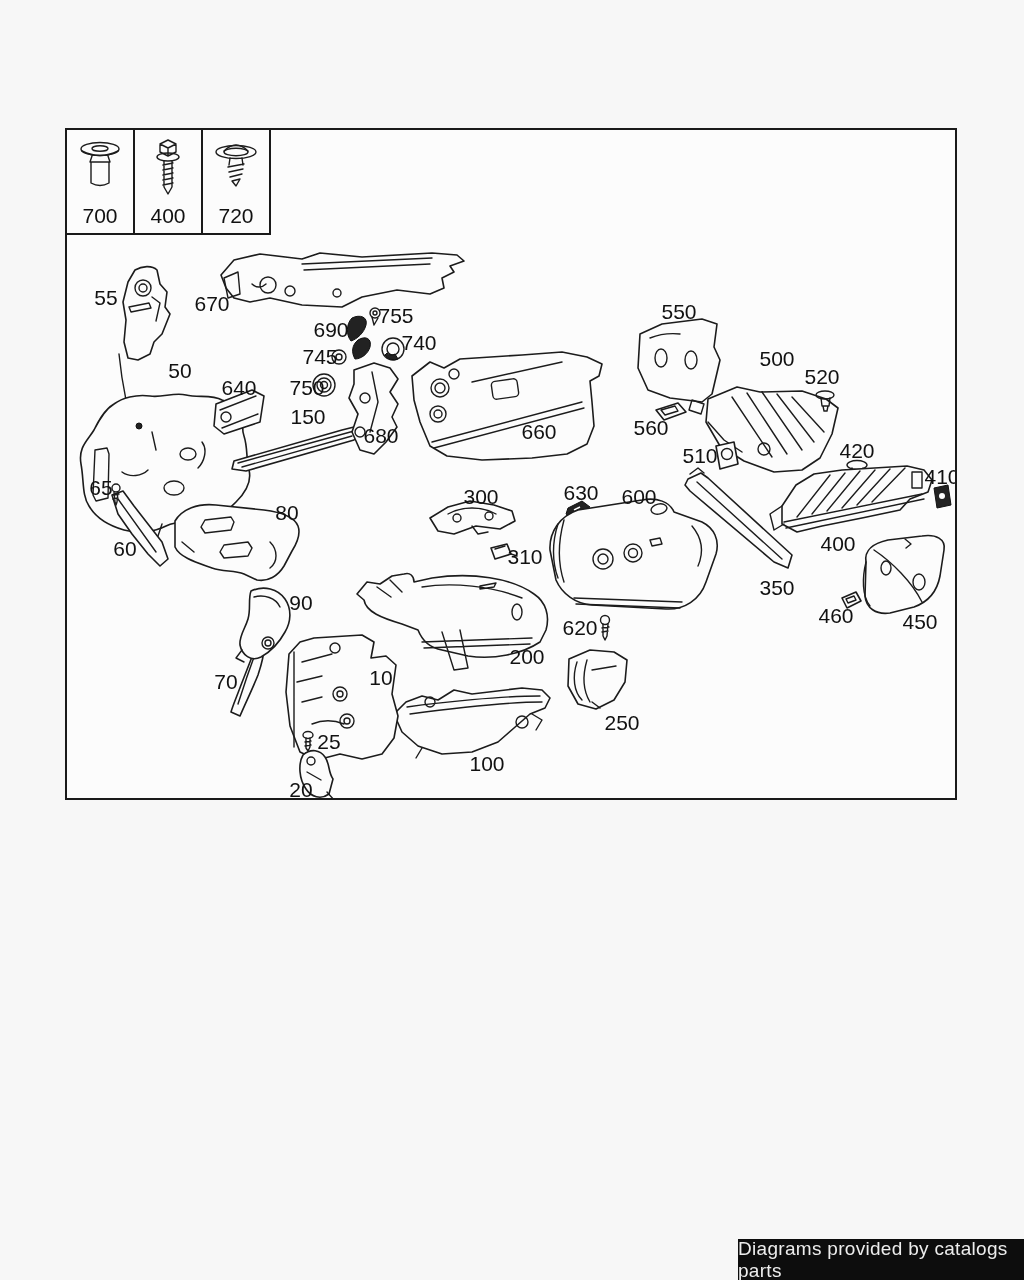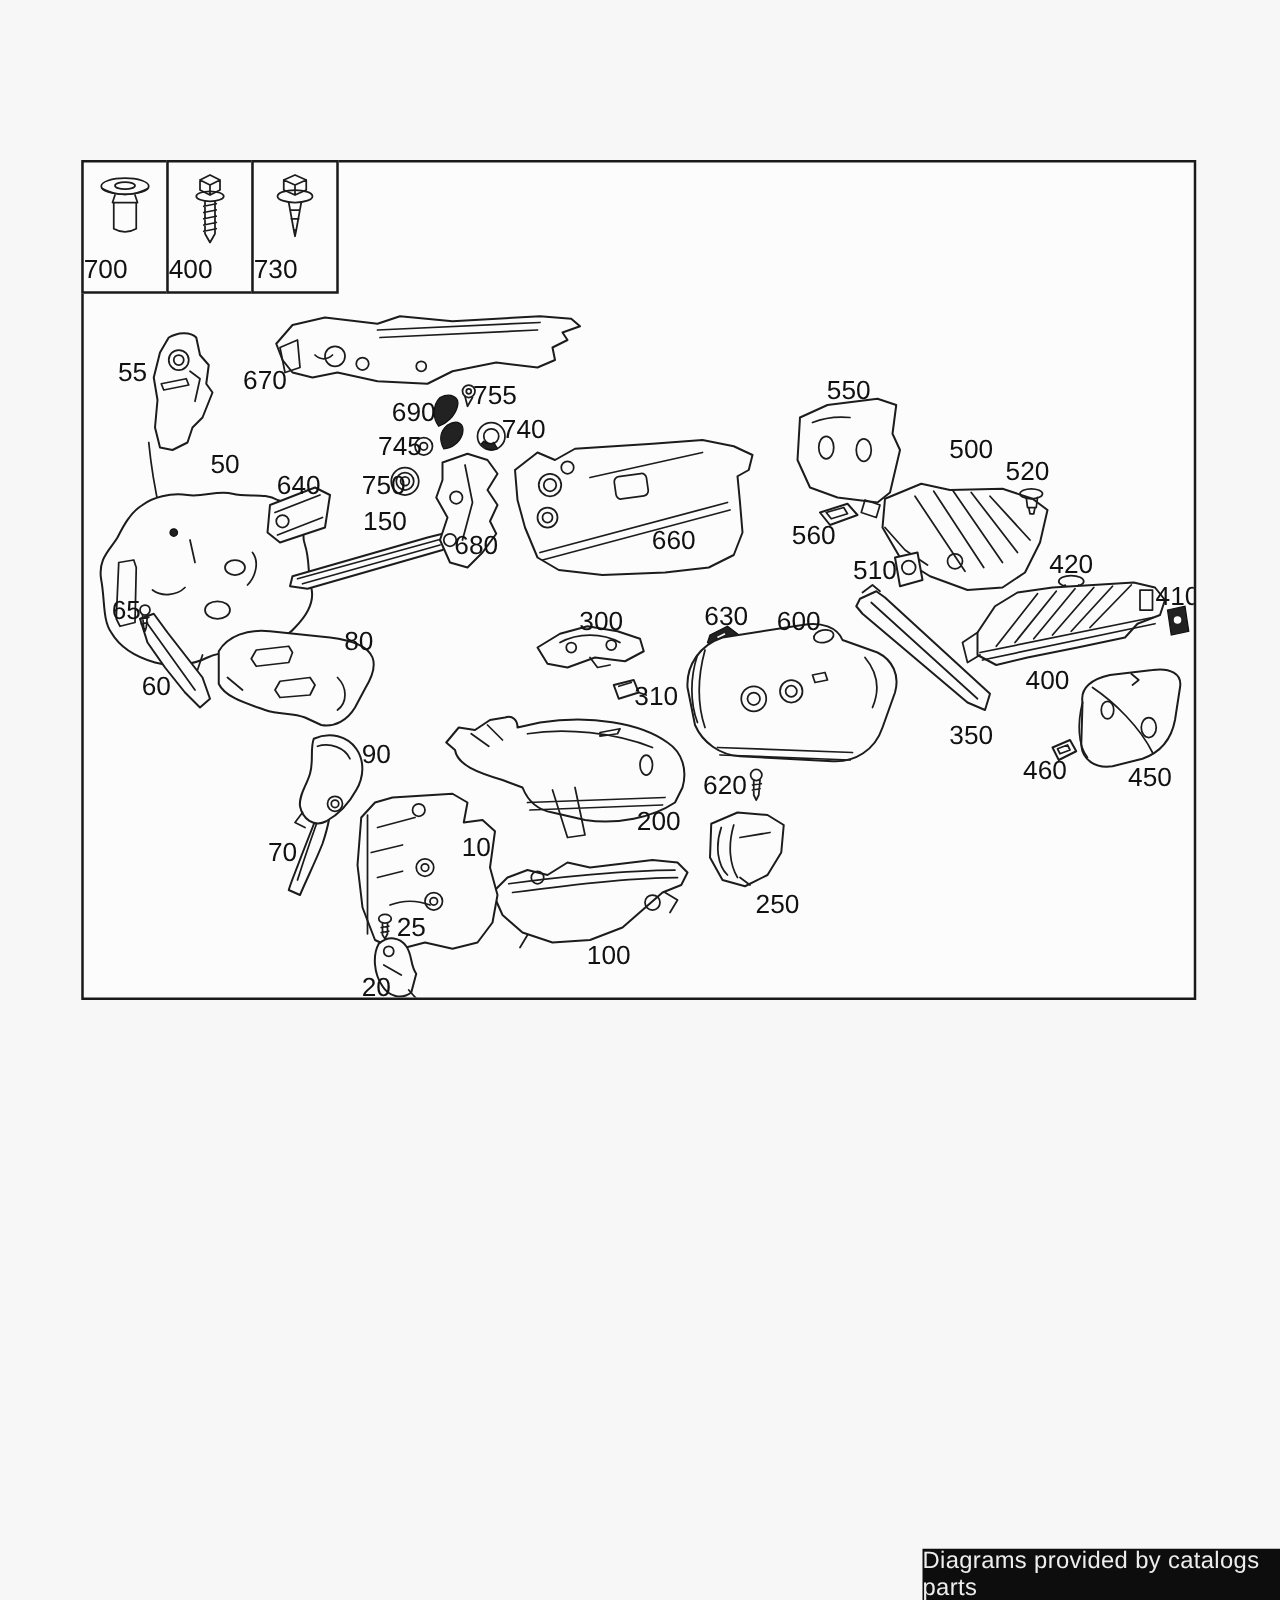--- a/index.html
+++ b/index.html
@@ -12,21 +12,21 @@
   .panel{
     position:absolute;left:65px;top:128px;width:892px;height:672px;
     background:#fcfcfc;border:2px solid #1a1a1a;box-sizing:border-box;
   }
   .legend{
     position:absolute;left:-2px;top:-2px;display:flex;
   }
   .legend-cell{
     width:70px;height:107px;border:2px solid #1a1a1a;box-sizing:border-box;
     margin-left:-2px;background:#fcfcfc;
-    display:flex;flex-direction:column;justify-content:flex-end;
+    display:flex;flex-direction:column;align-items:center;justify-content:flex-end;
     padding-bottom:6px;
   }
   .legend-cell:first-child{margin-left:0;}
   .legend-cell .fastener{flex:1;display:flex;align-items:center;justify-content:center;}
   .legend-label{font-size:21px;line-height:22px;color:#111;}
   svg .ln{fill:none;stroke:#1c1c1c;stroke-width:1.4;stroke-linejoin:round;stroke-linecap:round;}
   svg .pt{fill:#fcfcfc;stroke:#1c1c1c;stroke-width:1.6;stroke-linejoin:round;}
   svg .dk{fill:#222;stroke:#111;stroke-width:1;}
   svg .lbl{font-family:"Liberation Sans",sans-serif;font-size:21px;fill:#111;text-anchor:middle;}
   .drawing{position:absolute;left:0;top:0;}
@@ -342,25 +342,26 @@
           <path class="ln" d="M25,3 L33,7 L33,15 L25,19 L17,15 L17,7 Z M17,7 L25,11 L33,7 M25,11 L25,19"></path>
           <ellipse class="ln" cx="25" cy="20" rx="11" ry="4"></ellipse>
           <path class="ln" d="M21,24 L21,50 M29,24 L29,50 M20,28 L30,26 M20,33 L30,31 M20,38 L30,36 M20,43 L30,41 M20,48 L30,46 M21,50 L25,57 L29,50"></path>
         </svg>
       </div>
       <div class="legend-label">400</div>
     </div>
     <div class="legend-cell">
       <div class="fastener">
         <svg width="50" height="62" viewBox="0 0 50 62">
-          <path class="ln" d="M25,3 L34,7 L34,15 L25,19 L16,15 L16,7 Z M16,7 L25,11 L34,7 M25,11 L25,19"></path>
-          <ellipse class="ln" cx="25" cy="20" rx="14" ry="5"></ellipse>
-          <path class="ln" d="M20,25 L24,47 L26,47 L30,25 M21,31 L29,31 M22,38 L28,38 M24,47 L25,52 L26,47"></path>
+          <path class="ln" d="M13,14 Q25,2 37,14"></path>
+          <ellipse class="ln" cx="25" cy="15" rx="20" ry="6.5"></ellipse>
+          <ellipse class="ln" cx="25" cy="15" rx="12" ry="3.8"></ellipse>
+          <path class="ln" d="M19,21 L18,28 M31,21 L32,28 M17,30 L33,27 M18,35 L32,32 M19,40 L31,37 M21,44 L29,42 L25,49 Z"></path>
         </svg>
       </div>
-      <div class="legend-label">730</div>
+      <div class="legend-label">720</div>
     </div>
   </div>
 </div>
 
 <div class="footer">
   <span>Diagrams provided by catalogs parts</span>
 </div>
 
 </body></html>

